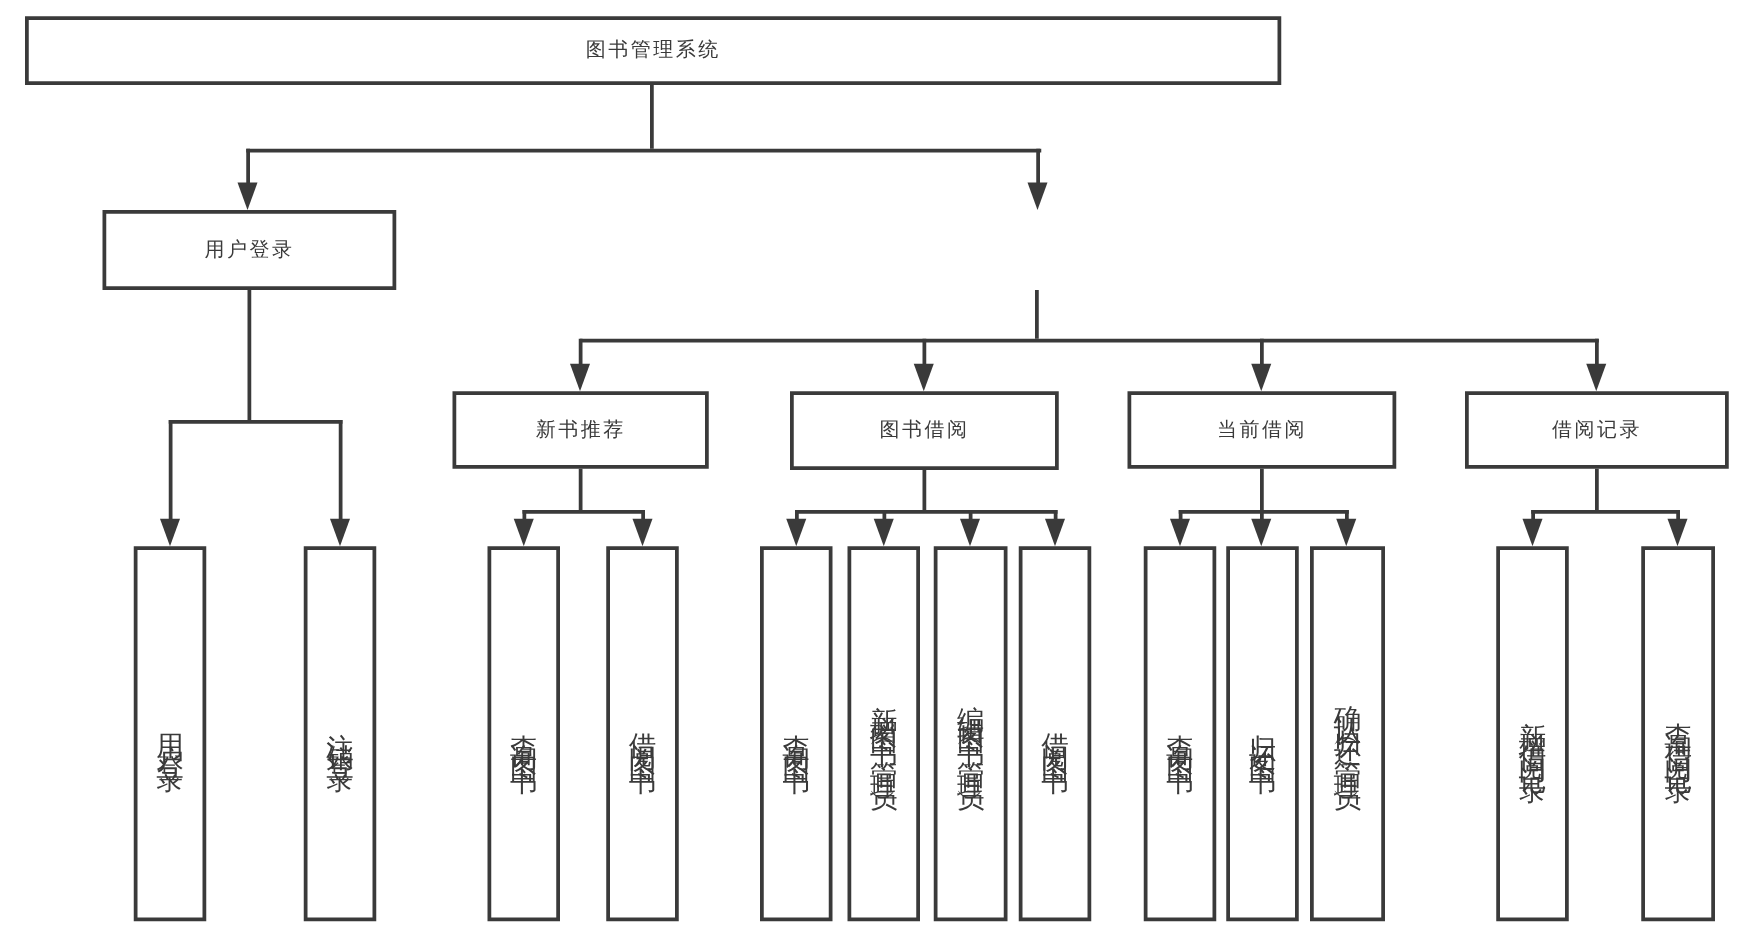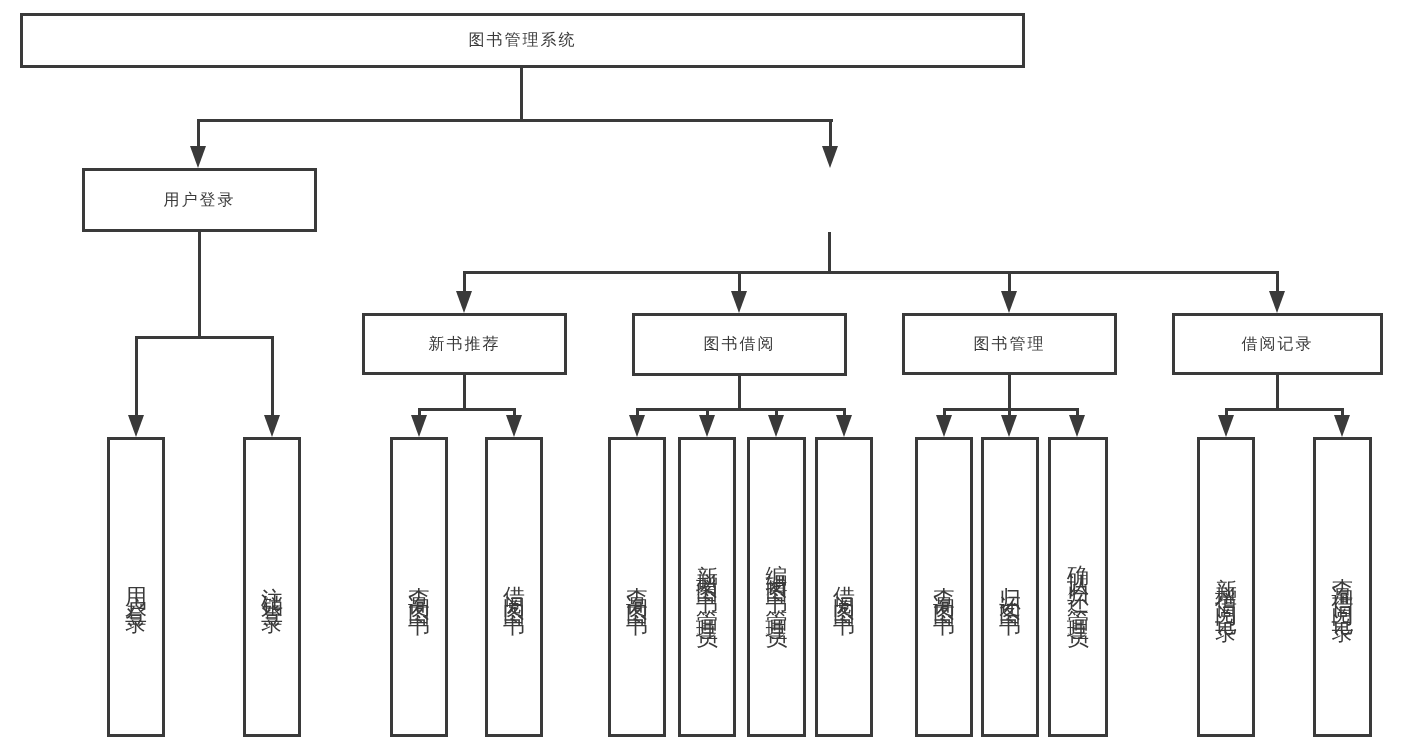--- a/index.html
+++ b/index.html
@@ -41,21 +41,21 @@
     <span>用户登录</span>
   </div>
 
   <div class="box h" style="left:632px;top:313px;width:215px;height:63px">
     <span>图书借阅</span>
   </div>
   <div class="box h" style="left:362px;top:313px;width:205px;height:62px">
     <span>新书推荐</span>
   </div>
   <div class="box h" style="left:902px;top:313px;width:215px;height:62px">
-    <span>图书管理</span>
+    <span>当前借阅</span>
   </div>
   <div class="box h" style="left:1172px;top:313px;width:211px;height:62px">
     <span>借阅记录</span>
   </div>
 
   <div class="box v" style="left:107px;top:437px;width:58px;height:300px">
     <span>用户登录</span>
   </div>
   <div class="box v" style="left:243px;top:437px;width:58px;height:300px">
     <span>注销登录</span>

